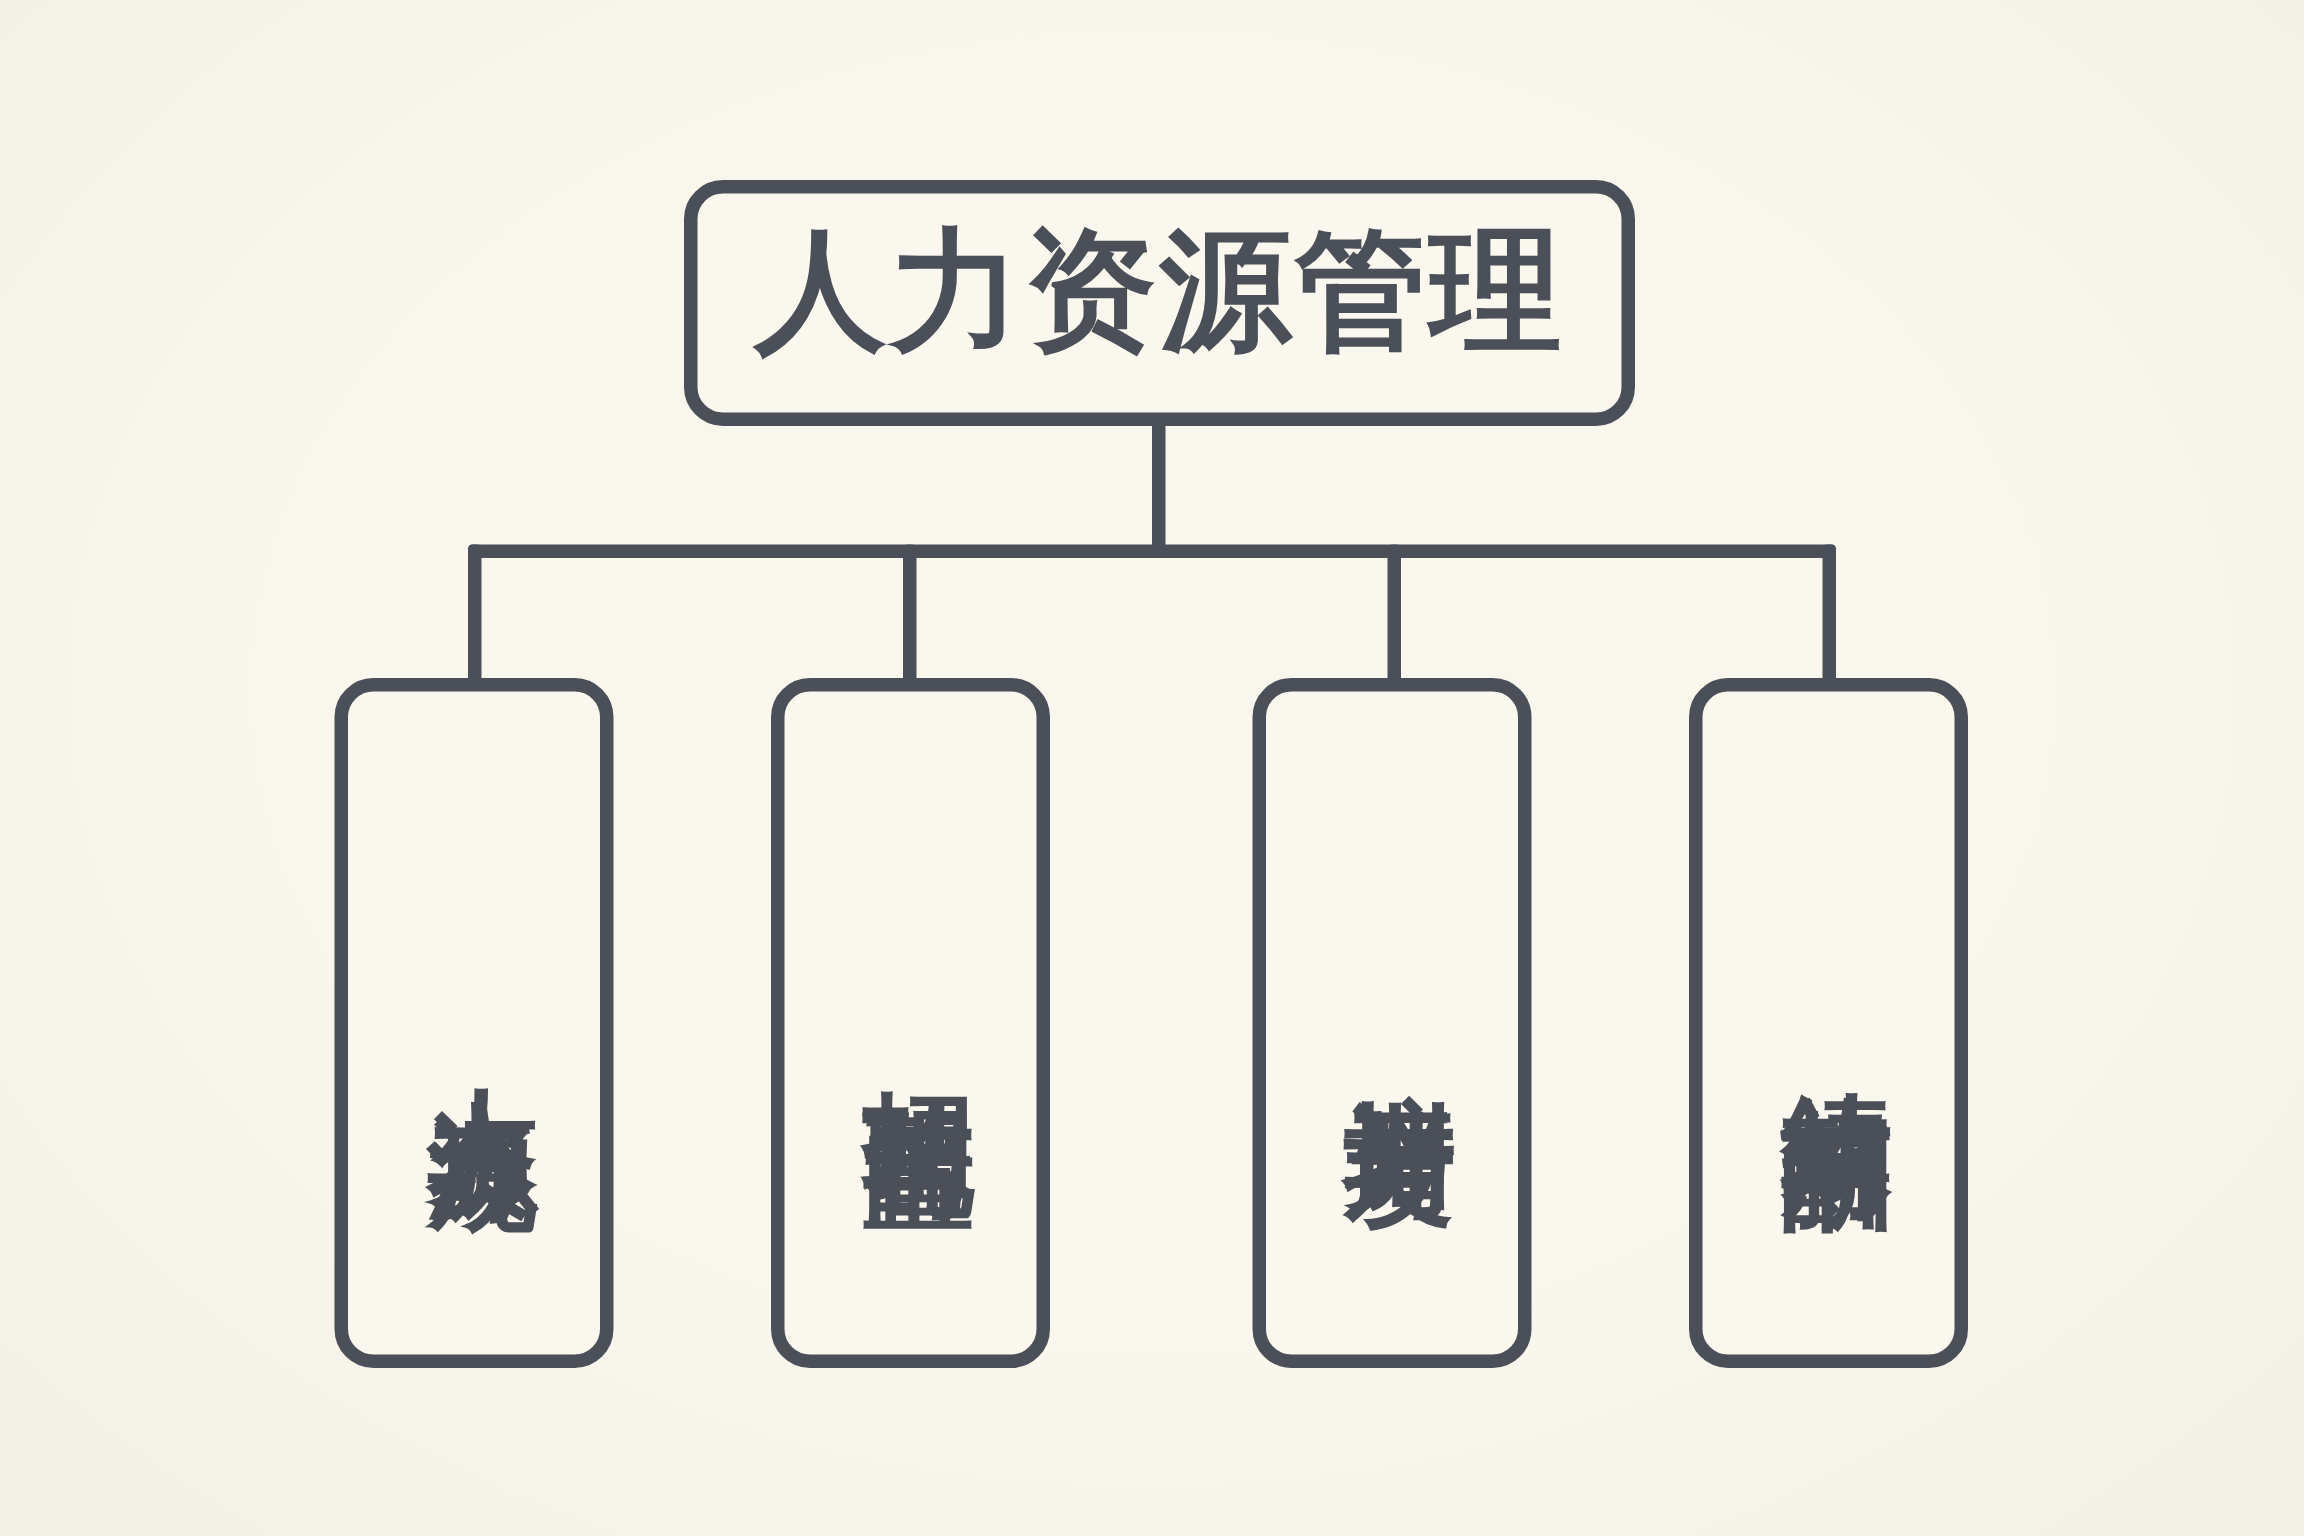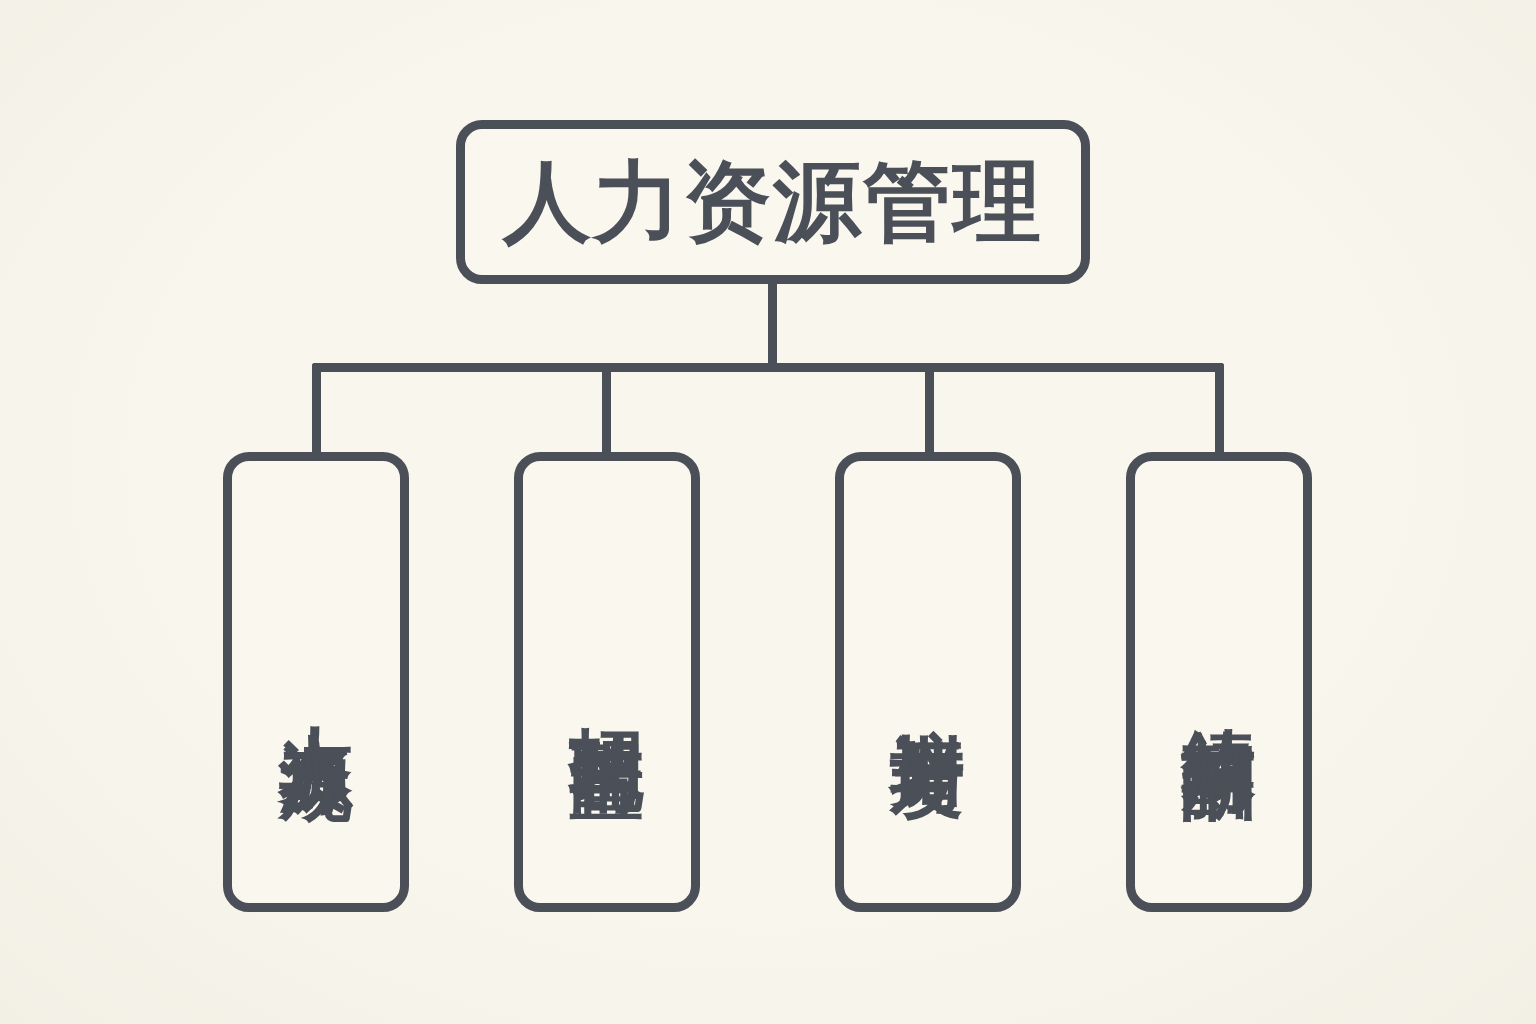--- a/index.html
+++ b/index.html
@@ -4,21 +4,21 @@
 <style>
   html, body {
     margin: 0;
     padding: 0;
   }
   .canvas {
     position: relative;
     width: 1536px;
     height: 1024px;
     background: radial-gradient(ellipse at 50% 45%, #f9f6ee 55%, #f2efe5 100%);
-    font-family: Liberation Sans, sans-serif;
+    font-family: Liberation Mono, monospace;
     overflow: hidden;
   }
   .node {
     position: absolute;
     box-sizing: border-box;
     border: 9px solid #4a4f58;
     border-radius: 26px;
     background: #faf7ef;
     display: flex;
     align-items: center;

